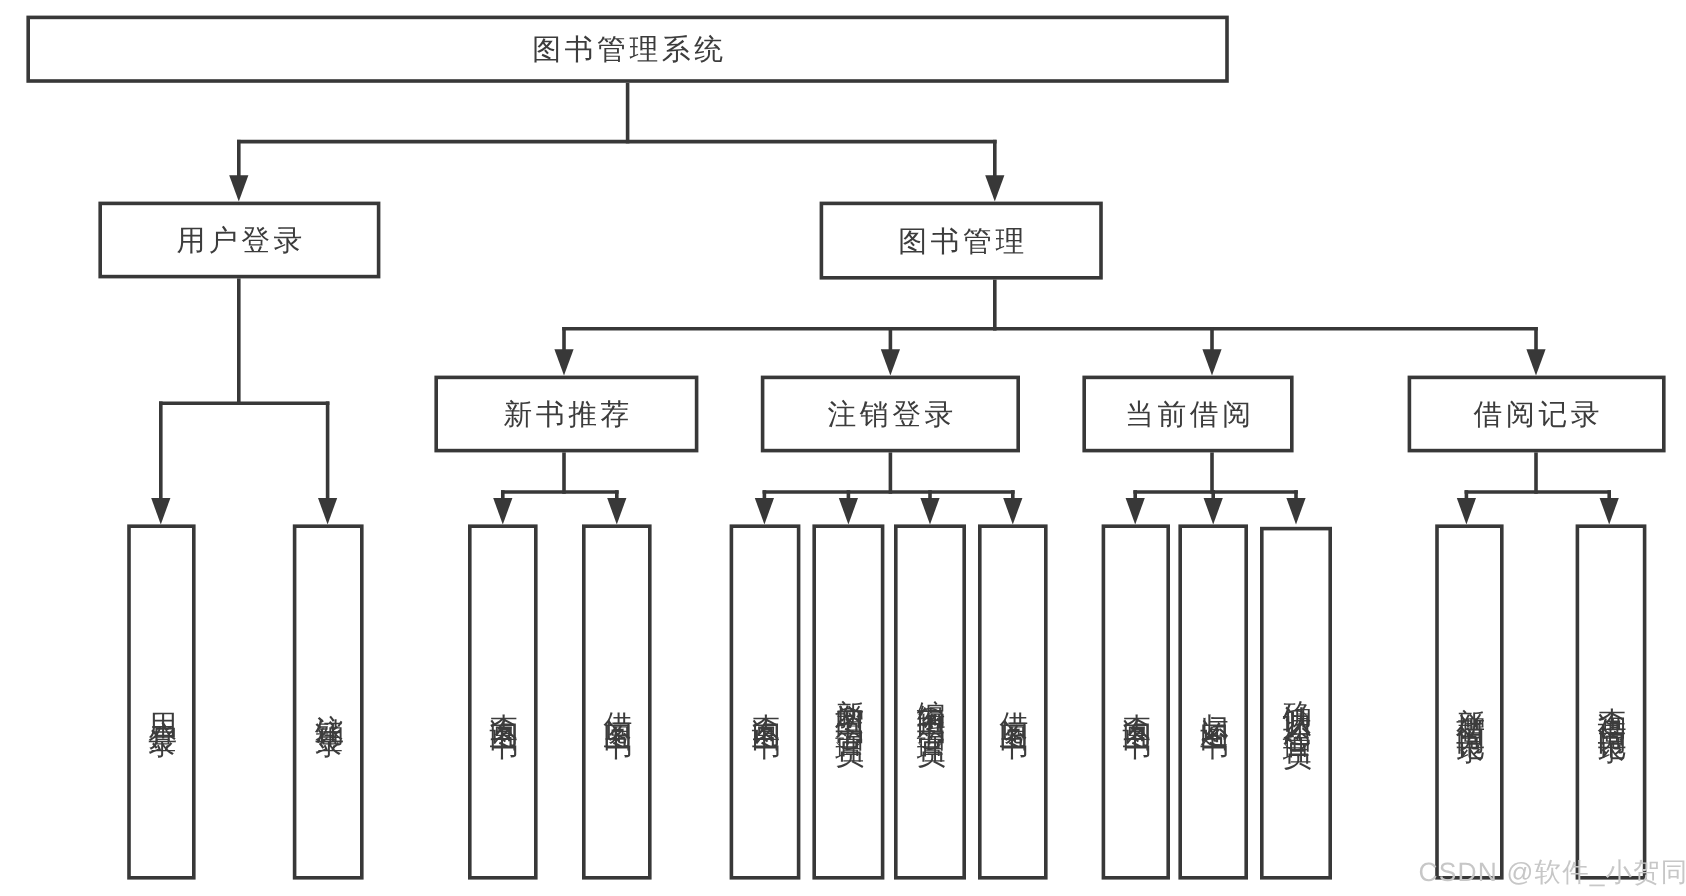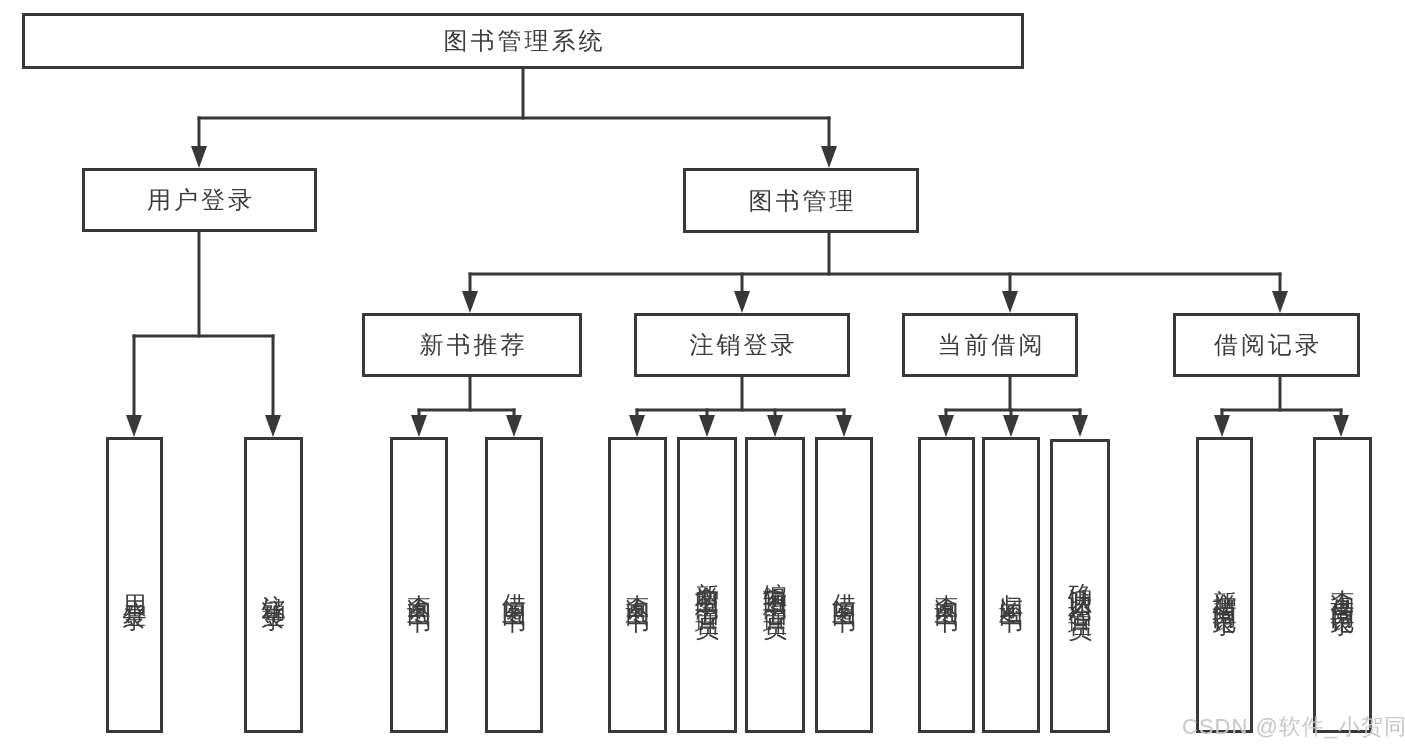--- a/index.html
+++ b/index.html
@@ -113,21 +113,21 @@
 
   <div class="box" style="left:362px;top:313px;width:220px;height:64px;">
     <span class="hlabel">新书推荐</span>
   </div>
   <div class="box" style="left:634px;top:313px;width:216px;height:64px;">
     <span class="hlabel">注销登录</span>
   </div>
   <div class="box" style="left:902px;top:313px;width:176px;height:64px;">
     <span class="hlabel">当前借阅</span>
   </div>
-  <div class="box" style="left:1173px;top:313px;width:187px;height:64px;">
+  <div class="box" style="left:1173px;top:313px;width:215px;height:64px;">
     <span class="hlabel">借阅记录</span>
   </div>
 
   <div class="box" style="left:106px;top:437px;width:57px;height:296px;">
     <span class="vlabel">用户登录</span>
   </div>
   <div class="box" style="left:244px;top:437px;width:59px;height:296px;">
     <span class="vlabel">注销登录</span>
   </div>
 

